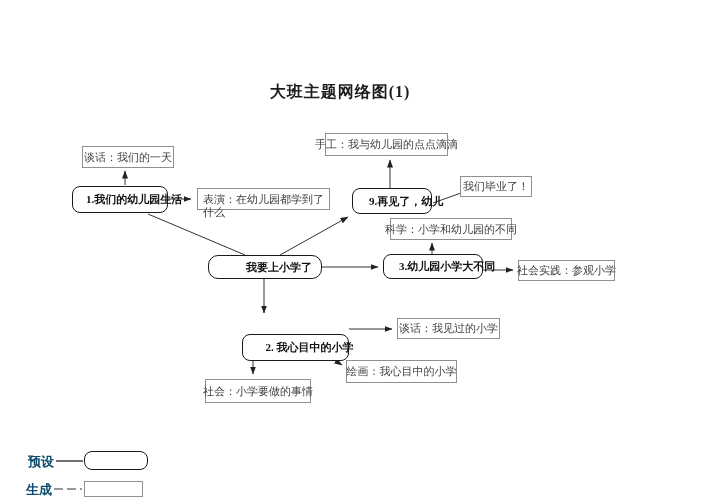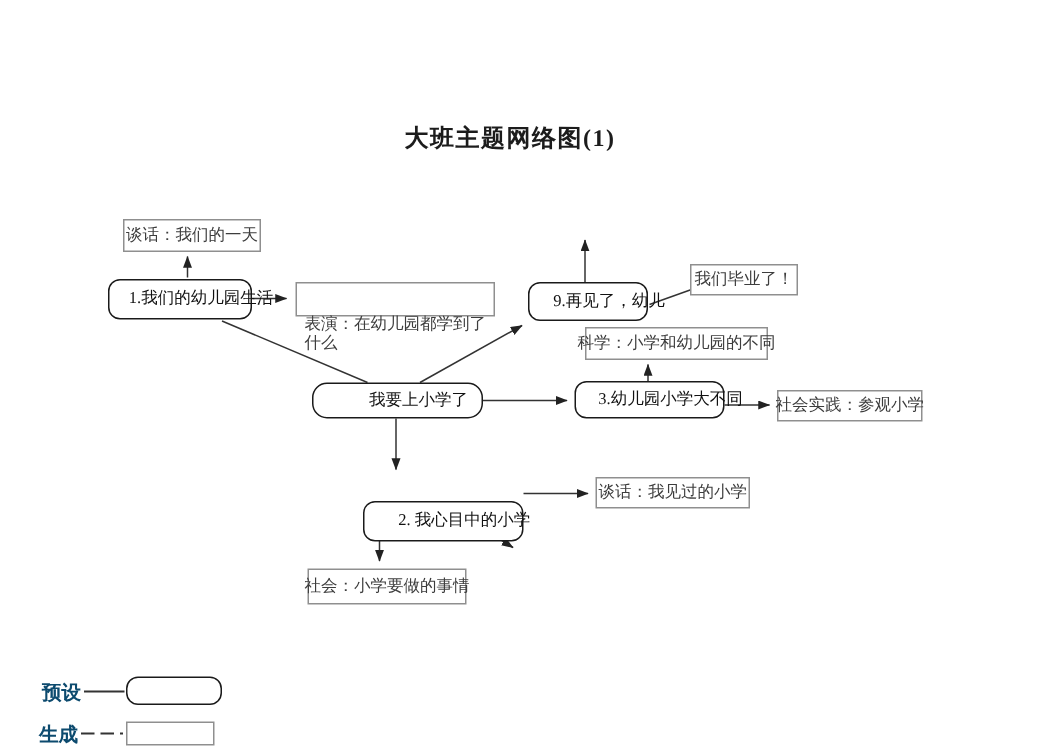--- a/index.html
+++ b/index.html
@@ -15,26 +15,26 @@
     position:absolute;left:170px;top:44px;width:340px;
     text-align:center;font-size:16px;font-weight:bold;color:#1c1c1c;
     letter-spacing:1px;
   }
   .node{
     position:absolute;display:flex;align-items:center;justify-content:center;
     box-sizing:border-box;background:#ffffff;font-size:11px;color:#2a2a2a;
     line-height:13px;text-align:center;white-space:nowrap;
   }
   .preset{
-    border:1.7px solid #1a1a1a;border-radius:8px;font-weight:normal;color:#111;padding-left:28px;
+    border:1.7px solid #1a1a1a;border-radius:8px;font-weight:bold;color:#111;padding-left:28px;
   }
   .generated{
     border:1px solid #8f8f8f;color:#3d3d3d;
   }
-  .wrapok{white-space:normal;overflow:visible;align-items:flex-start;padding-top:21px;}
+  .wrapok{white-space:normal;overflow:visible;align-items:flex-start;padding-top:4px;}
   #edges{position:absolute;left:0;top:0;pointer-events:none;}
   .legend-label{
     position:absolute;font-size:13px;color:#0c4a6e;font-weight:bold;
   }
   .legend-box{position:absolute;box-sizing:border-box;background:#fff;}
   .legend-box.preset-style{border:1.8px solid #1a1a1a;border-radius:8px;}
   .legend-box.generated-style{border:1px solid #8f8f8f;}
 </style>
 </head>
 <body>
@@ -65,37 +65,39 @@
     <line x1="56" y1="423" x2="83" y2="423" stroke="#333" stroke-width="1.4"></line>
     <line x1="54" y1="451" x2="82" y2="451" stroke="#333" stroke-width="1.2" stroke-dasharray="9,4"></line>
   </svg>
 
   <div class="node generated" style="left:82px;top:108px;width:92px;height:22px;">谈话：我们的一天</div>
 
   <div class="node preset" style="left:72px;top:148px;width:96px;height:27px;">1.我们的幼儿园生活</div>
 
   <div class="node generated wrapok" style="left:197px;top:150px;width:133px;height:22px;text-align:left;padding-left:5px;">表演：在幼儿园都学到了什么</div>
 
+  <div class="node generated" style="left:325px;top:95px;width:123px;height:23px;">手工：我与幼儿园的点点滴滴</div>
 
   <div class="node preset" style="left:352px;top:150px;width:80px;height:26px;">9.再见了，幼儿</div>
 
   <div class="node generated" style="left:460px;top:138px;width:72px;height:21px;">我们毕业了！</div>
 
   <div class="node generated" style="left:390px;top:180px;width:122px;height:22px;">科学：小学和幼儿园的不同</div>
 
   <div class="node preset" style="left:208px;top:217px;width:114px;height:24px;border-radius:10px;">我要上小学了</div>
 
   <div class="node preset" style="left:383px;top:216px;width:100px;height:25px;">3.幼儿园小学大不同</div>
 
   <div class="node generated" style="left:518px;top:222px;width:97px;height:21px;">社会实践：参观小学</div>
 
   <div class="node preset" style="left:242px;top:296px;width:107px;height:27px;">2. 我心目中的小学</div>
 
   <div class="node generated" style="left:397px;top:280px;width:103px;height:21px;">谈话：我见过的小学</div>
 
+  <div class="node generated" style="left:346px;top:322px;width:111px;height:23px;">绘画：我心目中的小学</div>
 
   <div class="node generated" style="left:205px;top:341px;width:106px;height:24px;">社会：小学要做的事情</div>
 
   <div class="legend-label" style="left:28px;top:415px;">预设</div>
   <div class="legend-box preset-style" style="left:84px;top:413px;width:64px;height:19px;"></div>
 
   <div class="legend-label" style="left:26px;top:443px;">生成</div>
   <div class="legend-box generated-style" style="left:84px;top:443px;width:59px;height:16px;"></div>
 
 </div>

